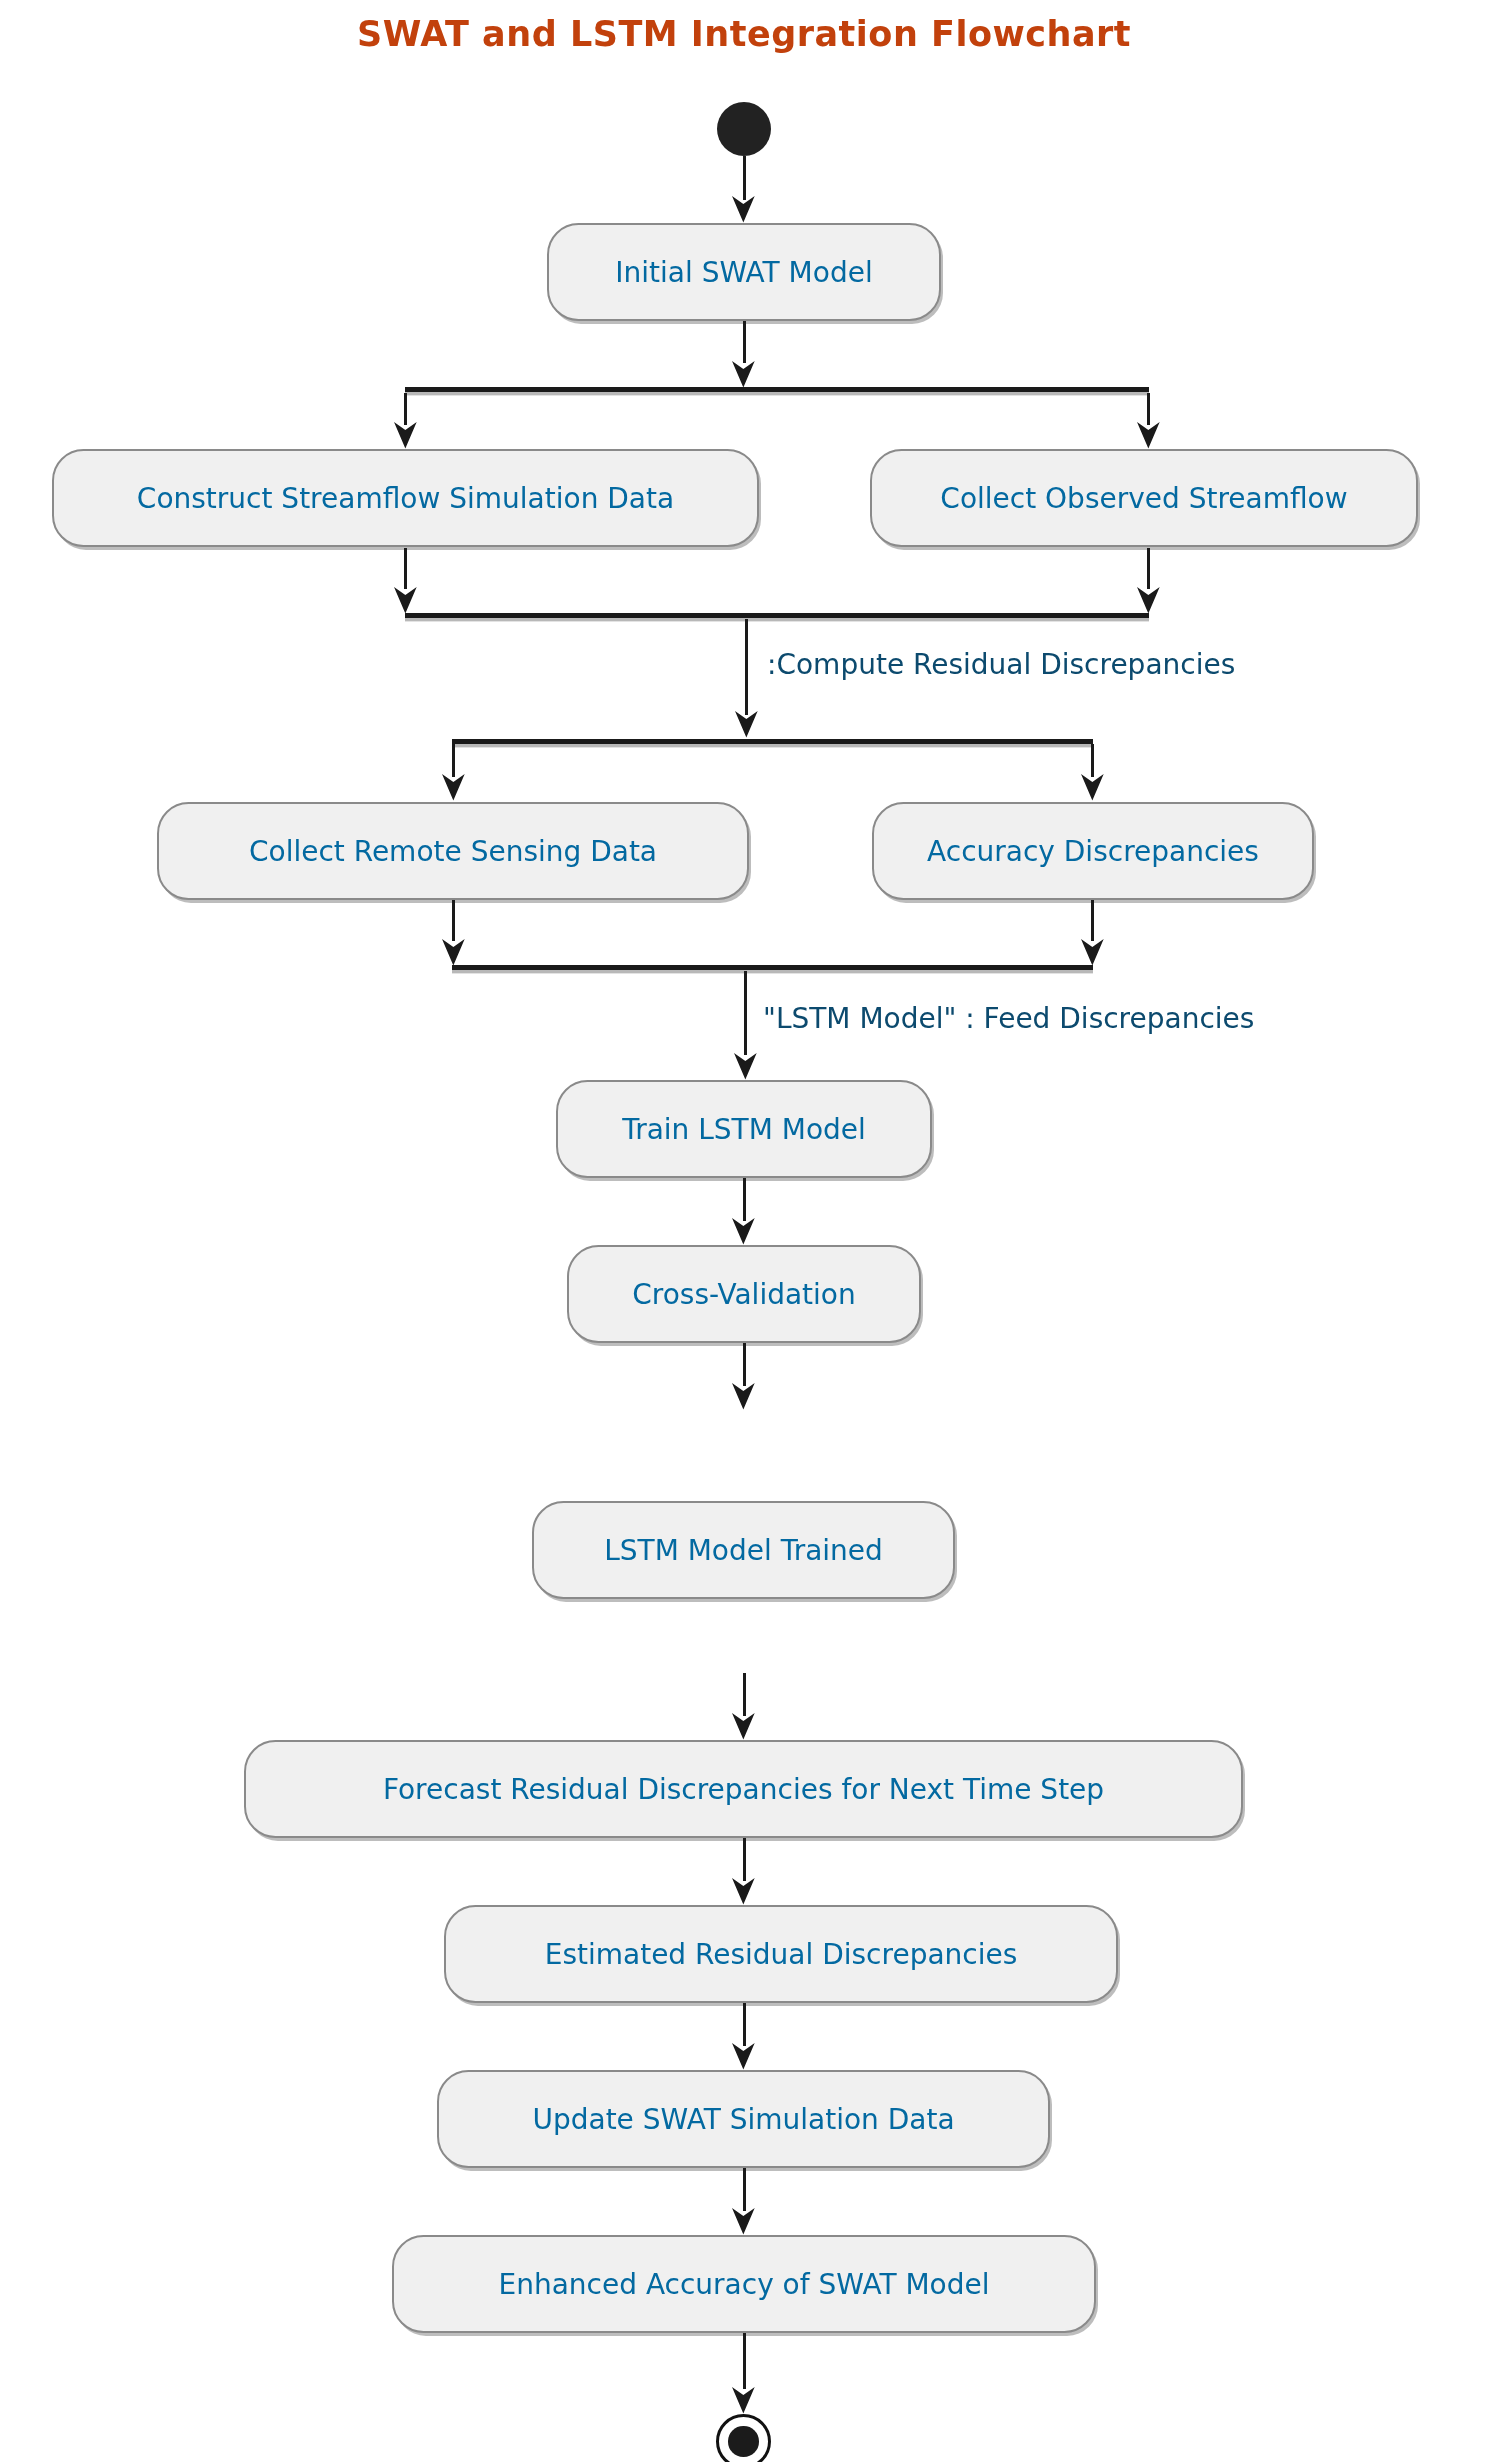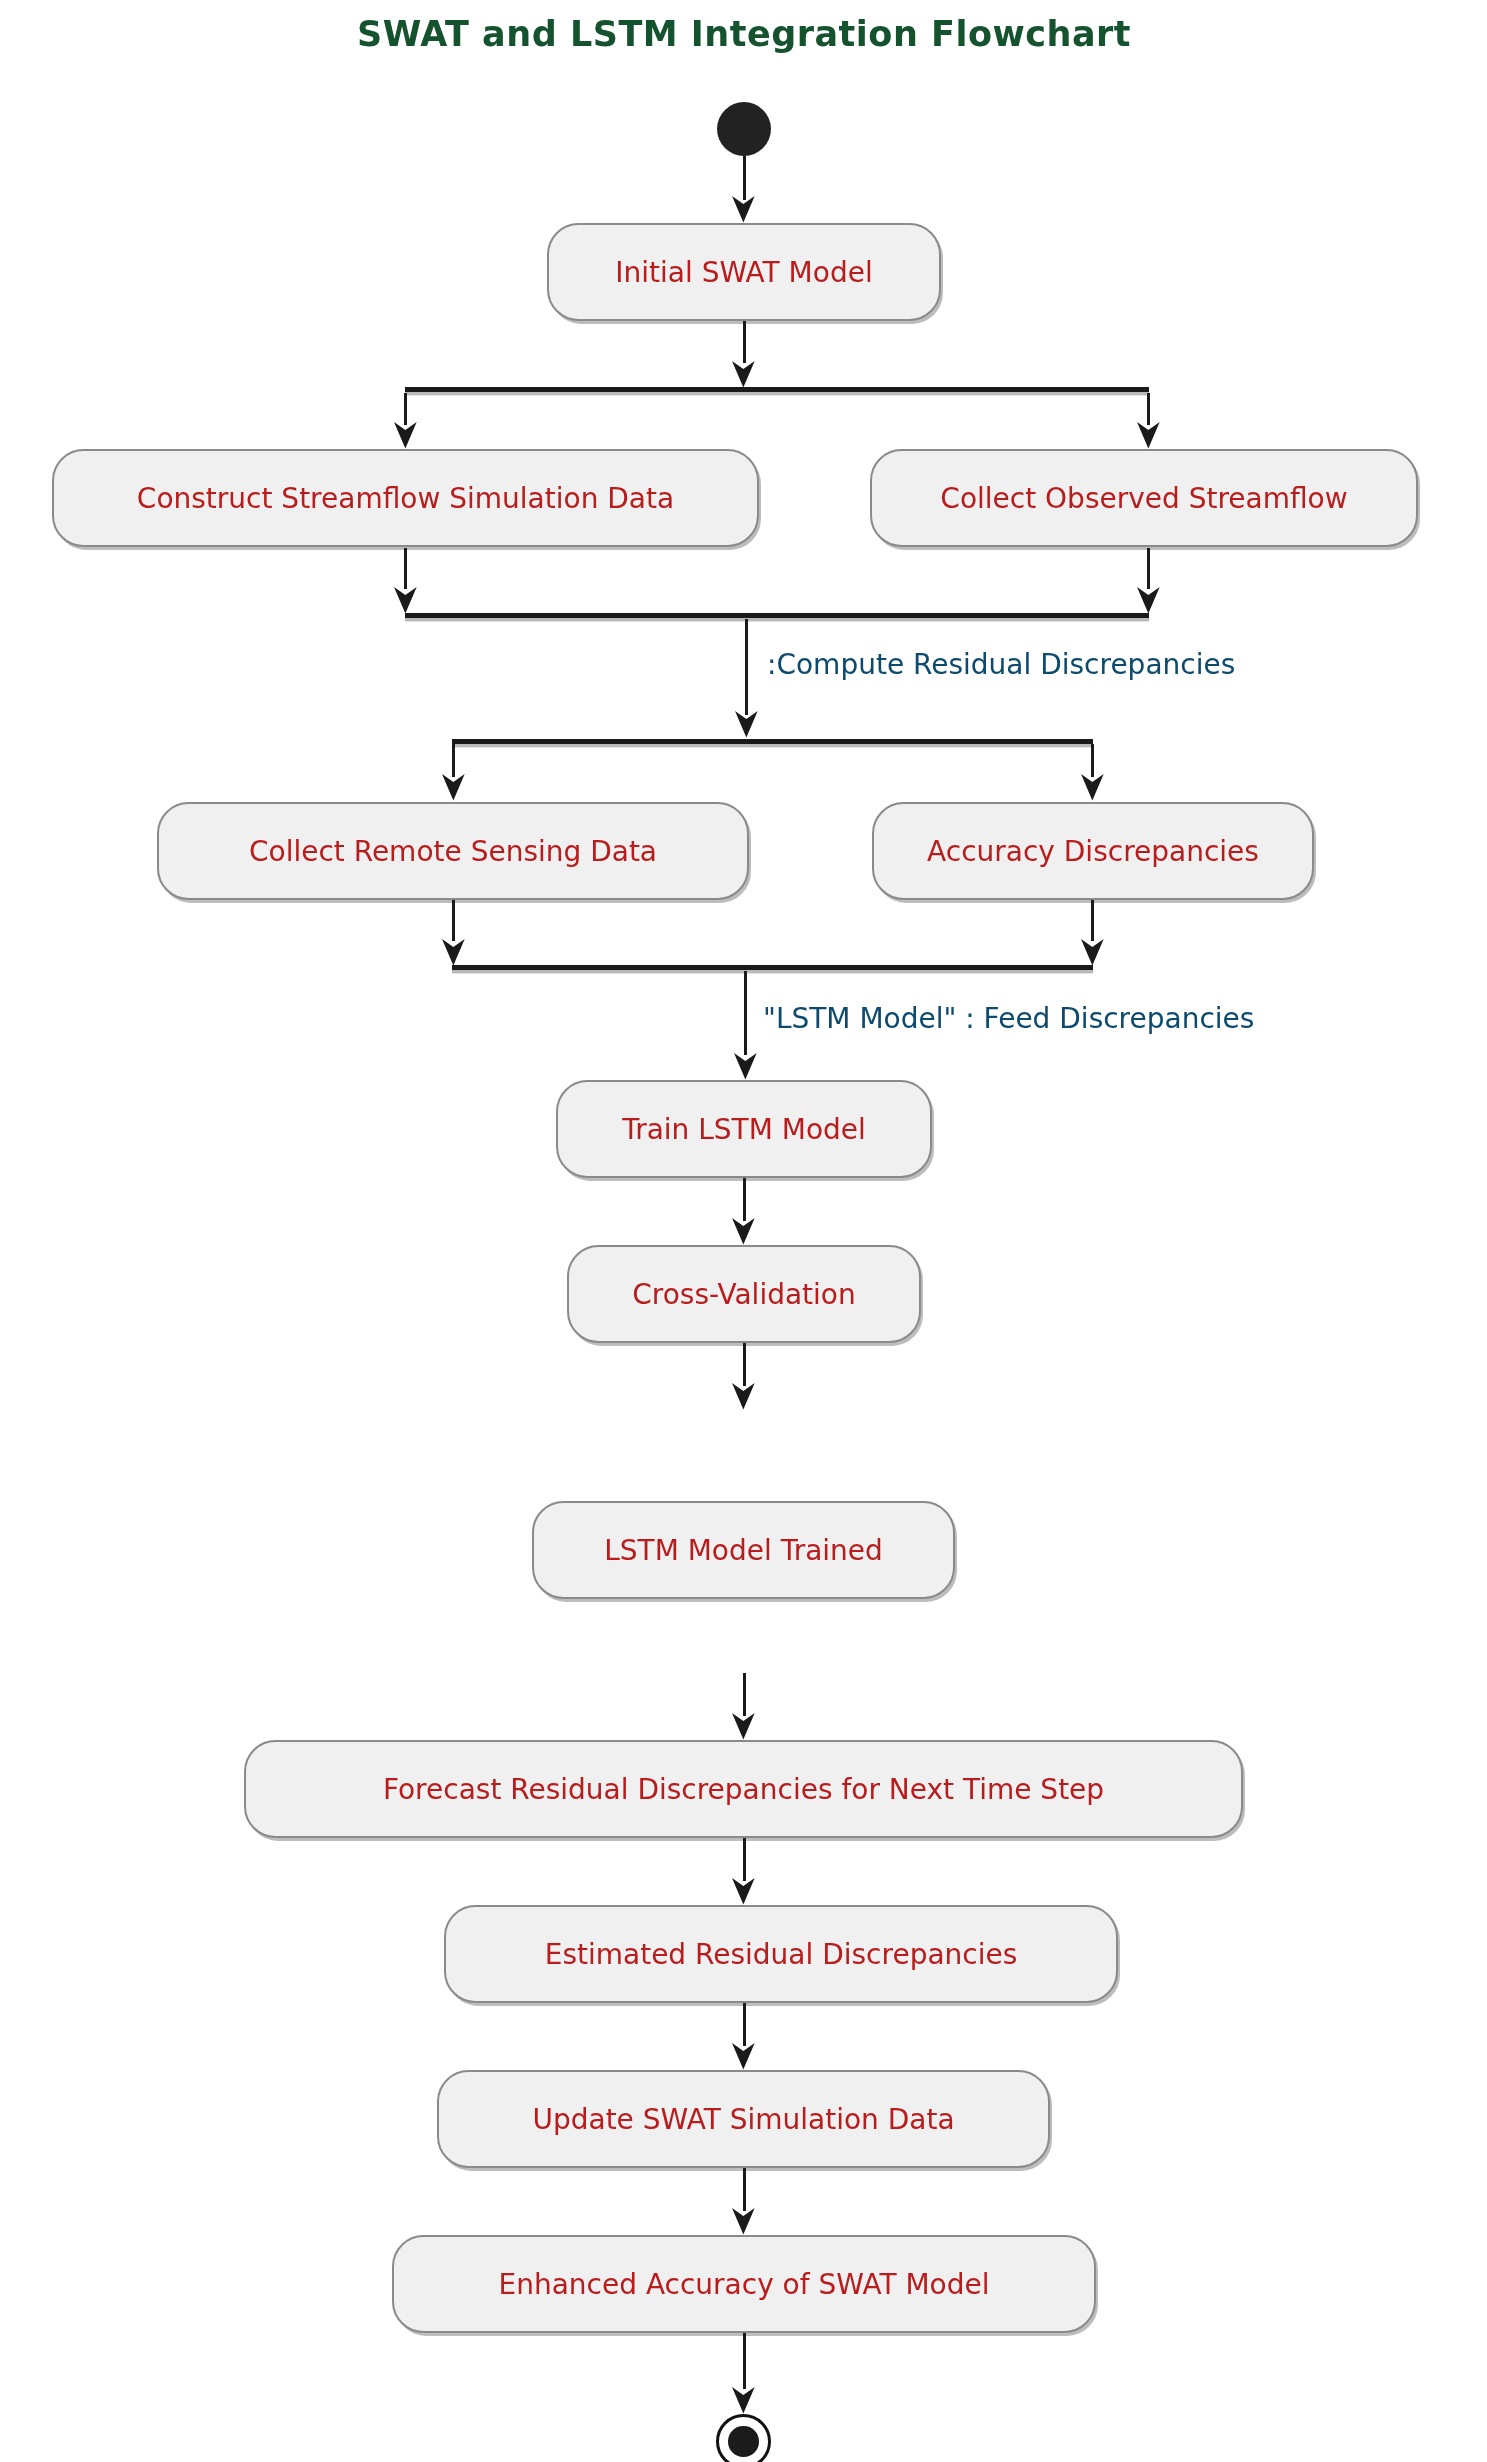--- a/index.html
+++ b/index.html
@@ -6,32 +6,32 @@
     margin: 0; padding: 0;
     width: 1488px; height: 2510px;
     background: #ffffff;
     overflow: hidden;
     font-family: "DejaVu Sans", "Liberation Sans", sans-serif;
   }
   #canvas { position: relative; width: 1488px; height: 2510px; background: #ffffff; }
 
   .title {
     position: absolute; left: 0; top: 13.8px; width: 1488px;
-    text-align: center; font-size: 35px; font-weight: bold; color: #14532d;
+    text-align: center; font-size: 35px; font-weight: bold; color: #c2410c;
     letter-spacing: 0.5px;
   }
 
   .node {
     position: absolute; height: 98px;
     background: #f0f0f0;
     border: 2.5px solid #8a8a8a;
     border-radius: 31.5px;
     box-shadow: 2.5px 3.4px 0 -0.5px #bdbdbd;
     display: flex; align-items: center; justify-content: center;
-    font-size: 28px; color: #b91c1c; white-space: nowrap;
+    font-size: 28px; color: #0369a1; white-space: nowrap;
     box-sizing: border-box;
   }
 
   .vline { position: absolute; width: 2.5px; background: #1a1a1a; }
 
   .ahead {
     position: absolute; width: 22.7px; height: 26.6px; background: #1a1a1a;
     clip-path: polygon(50% 100%, 0 0, 50% 30%, 100% 0);
   }
 

